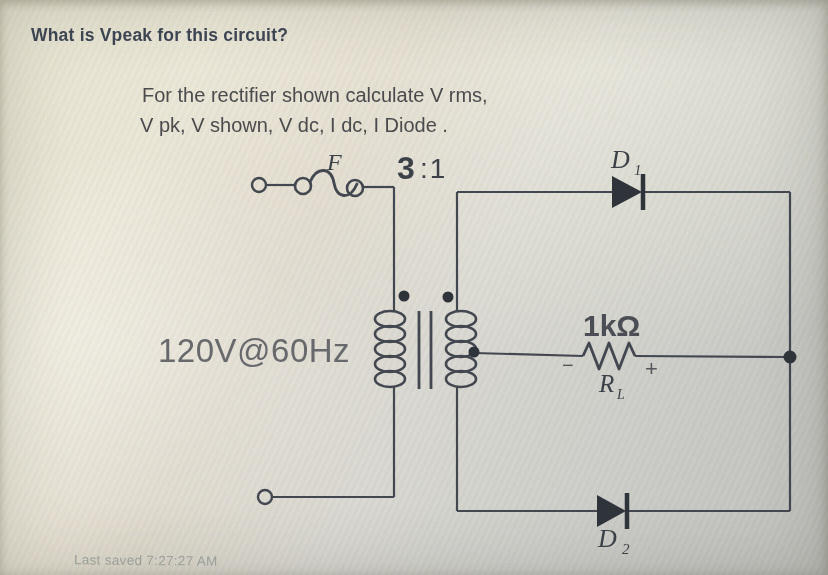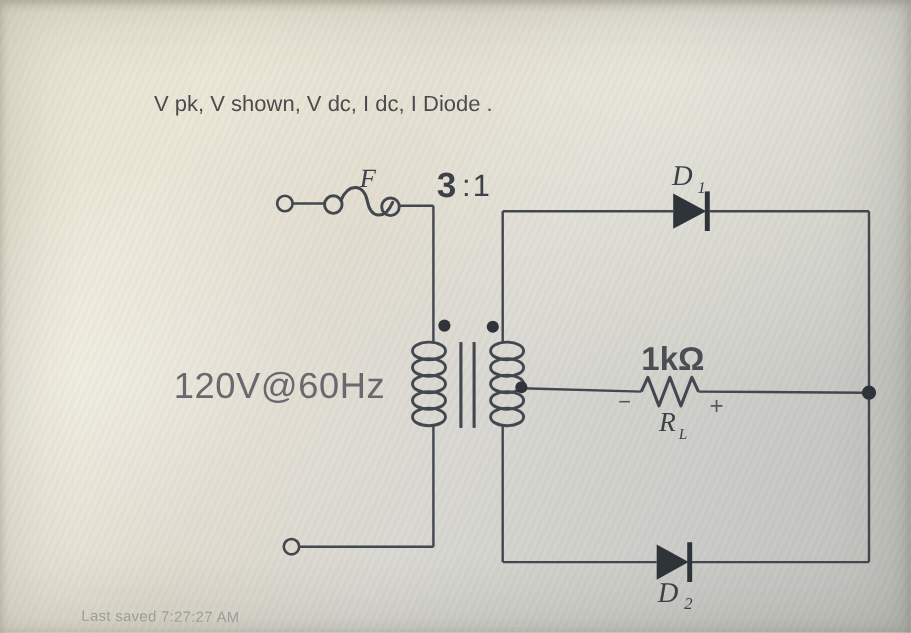--- a/index.html
+++ b/index.html
@@ -28,22 +28,24 @@
   }
   svg{position:absolute;left:0;top:0;}
   svg text{font-family:"Liberation Sans", sans-serif;}
   svg text.serif{font-family:"Liberation Serif", serif;font-style:italic;}
 </style>
 </head>
 <body>
 
 <div class="photo">
 
+  <div class="heading" style="color:#3d4553;">What is Vpeak for this circuit?</div>
 
   <div class="prompt" style="color:#4b4b4d;">
+    <div>For the rectifier shown calculate V rms,</div>
     <div class="l2">V pk, V shown, V dc, I dc, I Diode .</div>
   </div>
 
   <svg width="828" height="575" viewBox="0 0 828 575">
 
     <g stroke="#43474f" stroke-width="2.2" fill="none">
 
       <line x1="266" y1="185" x2="295" y2="185"></line>
       <line x1="363" y1="187" x2="394" y2="187"></line>
       <line x1="394" y1="187" x2="394" y2="312"></line>

